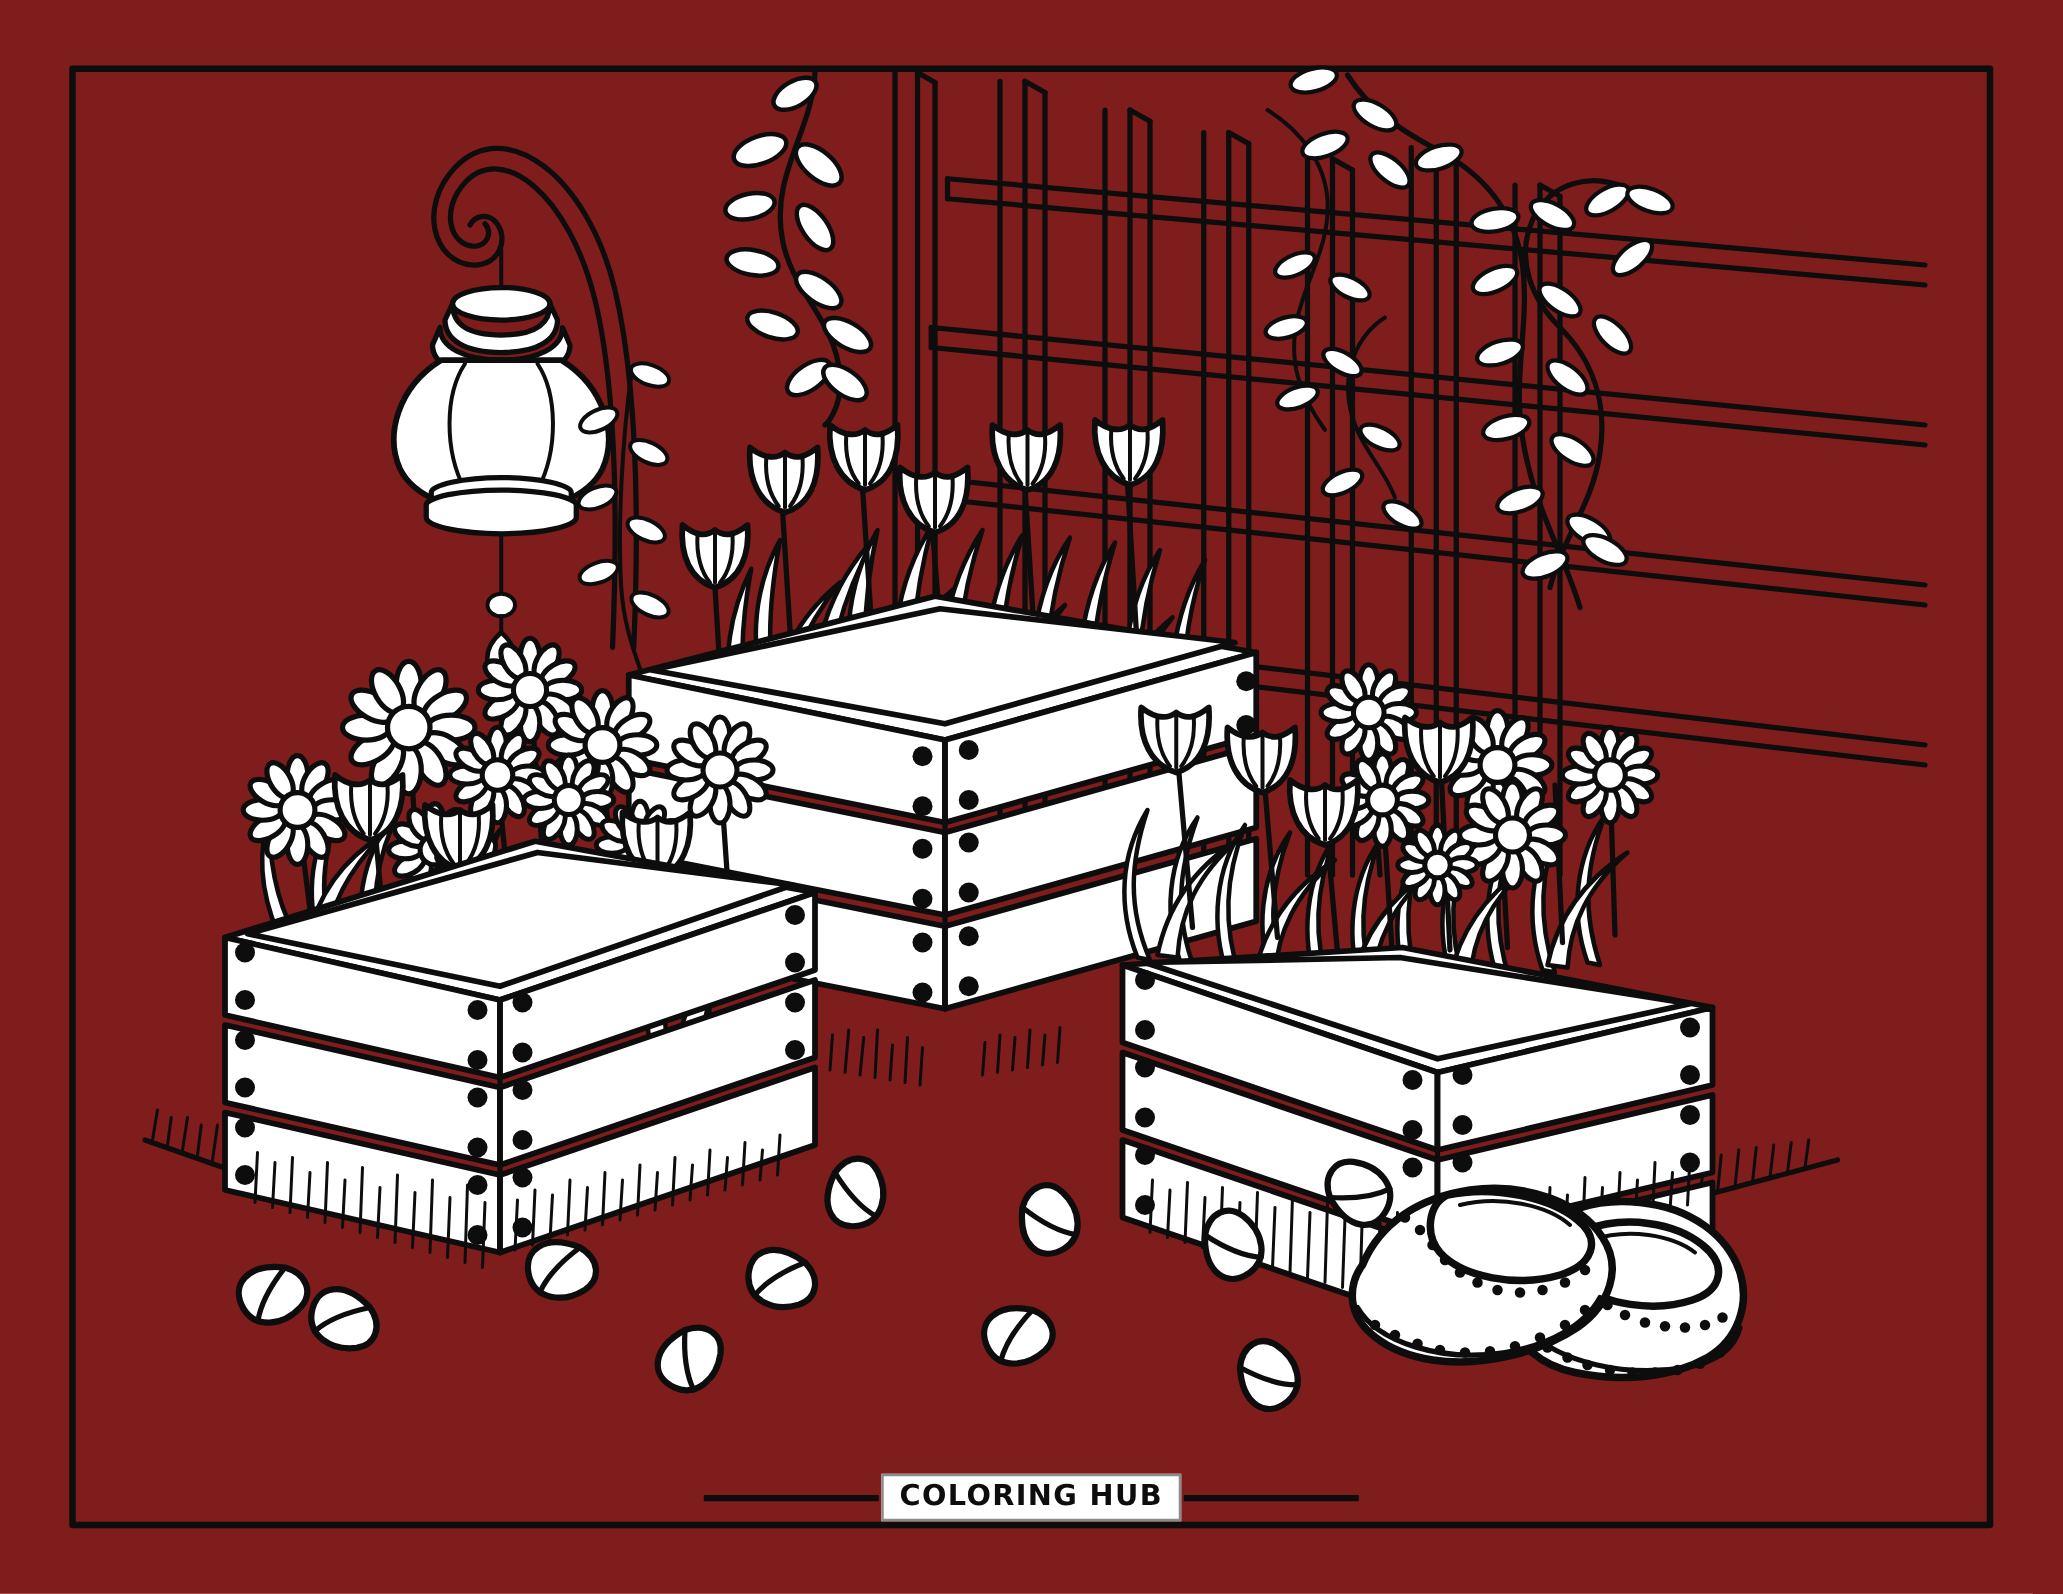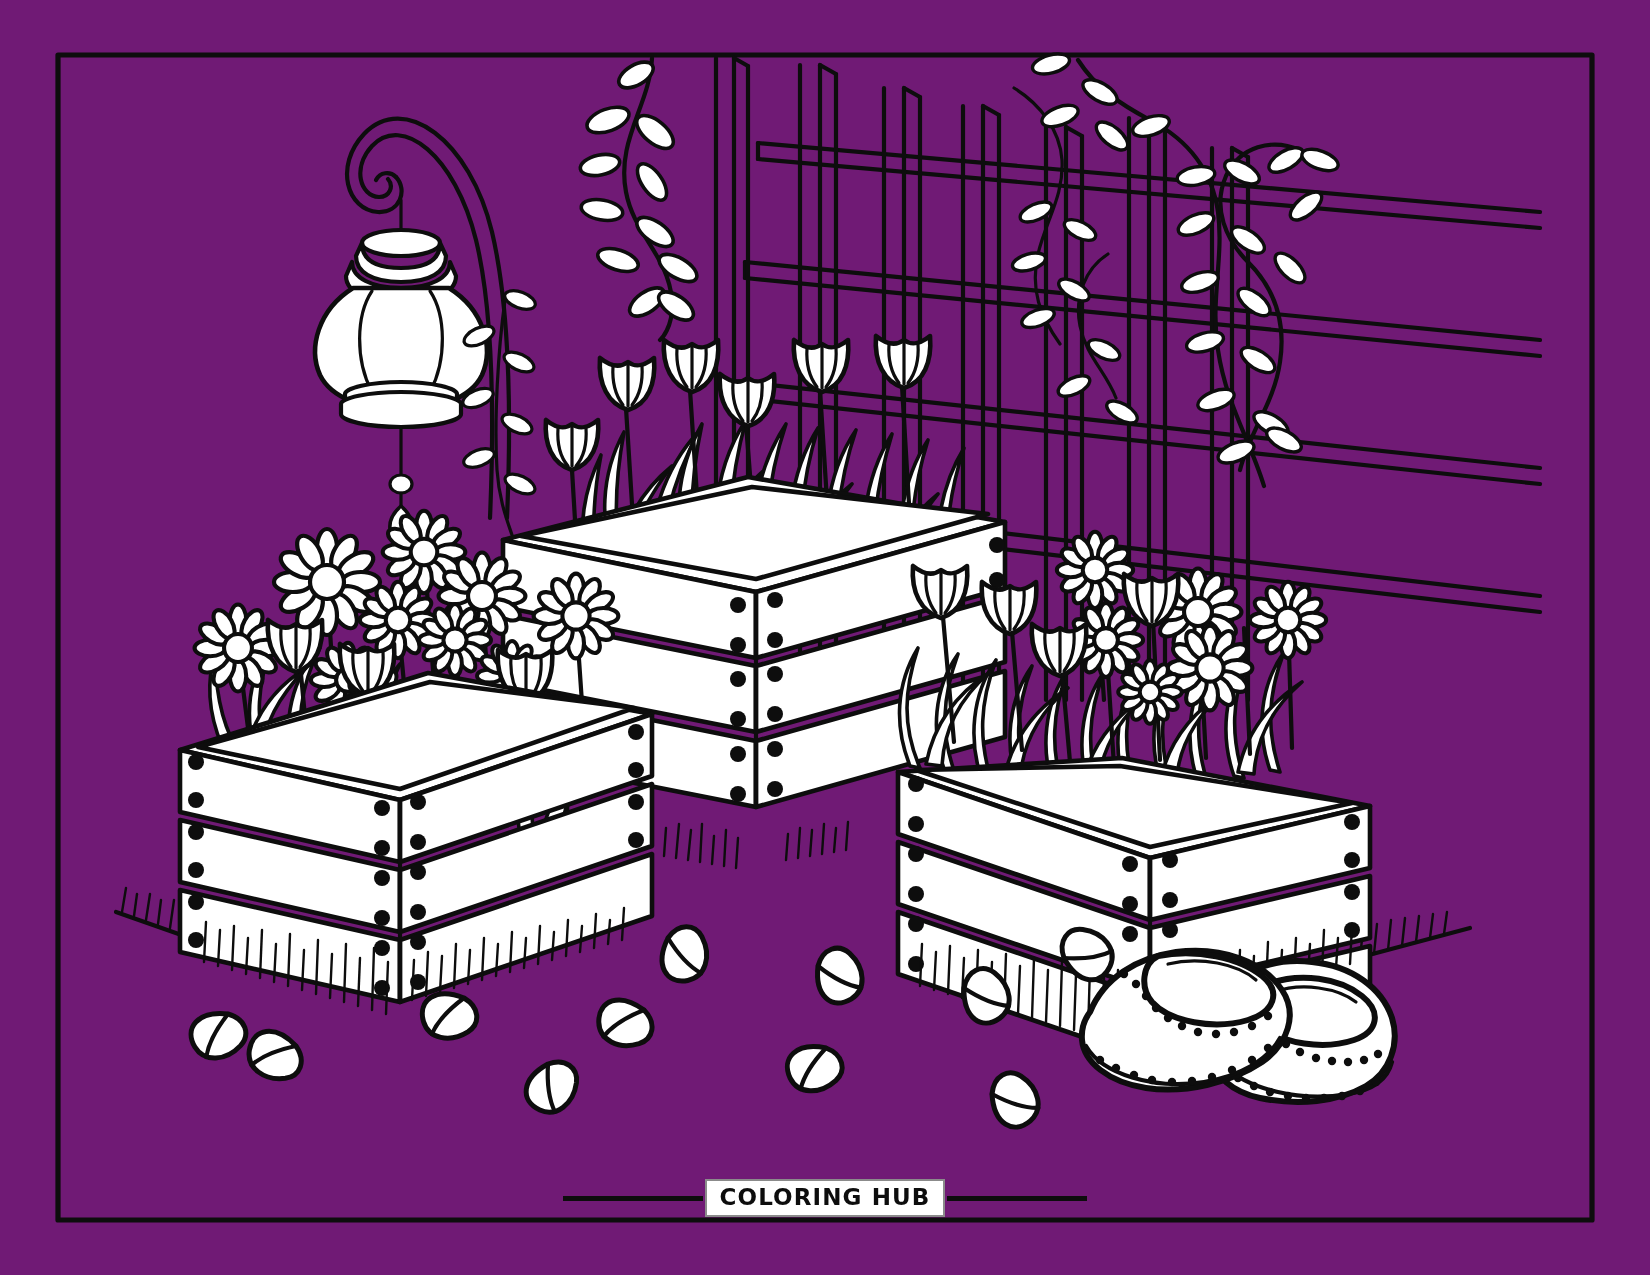--- a/index.html
+++ b/index.html
@@ -6,21 +6,21 @@
   html,body{margin:0;padding:0;background:#ffffff;}
   body{
     width:1650px;height:1275px;
     font-family:"Liberation Sans", sans-serif;
     overflow:hidden;
     position:relative;
   }
   #page{
     position:relative;
     width:1650px;height:1275px;
-    background:#701a75;
+    background:#7f1d1d;
   }
   svg.art{display:block;width:1650px;height:1275px;}
   .wm-wrap{
     position:absolute;
     left:0; right:0;
     bottom:58px;
     display:flex;
     align-items:center;
     justify-content:center;
     pointer-events:none;

